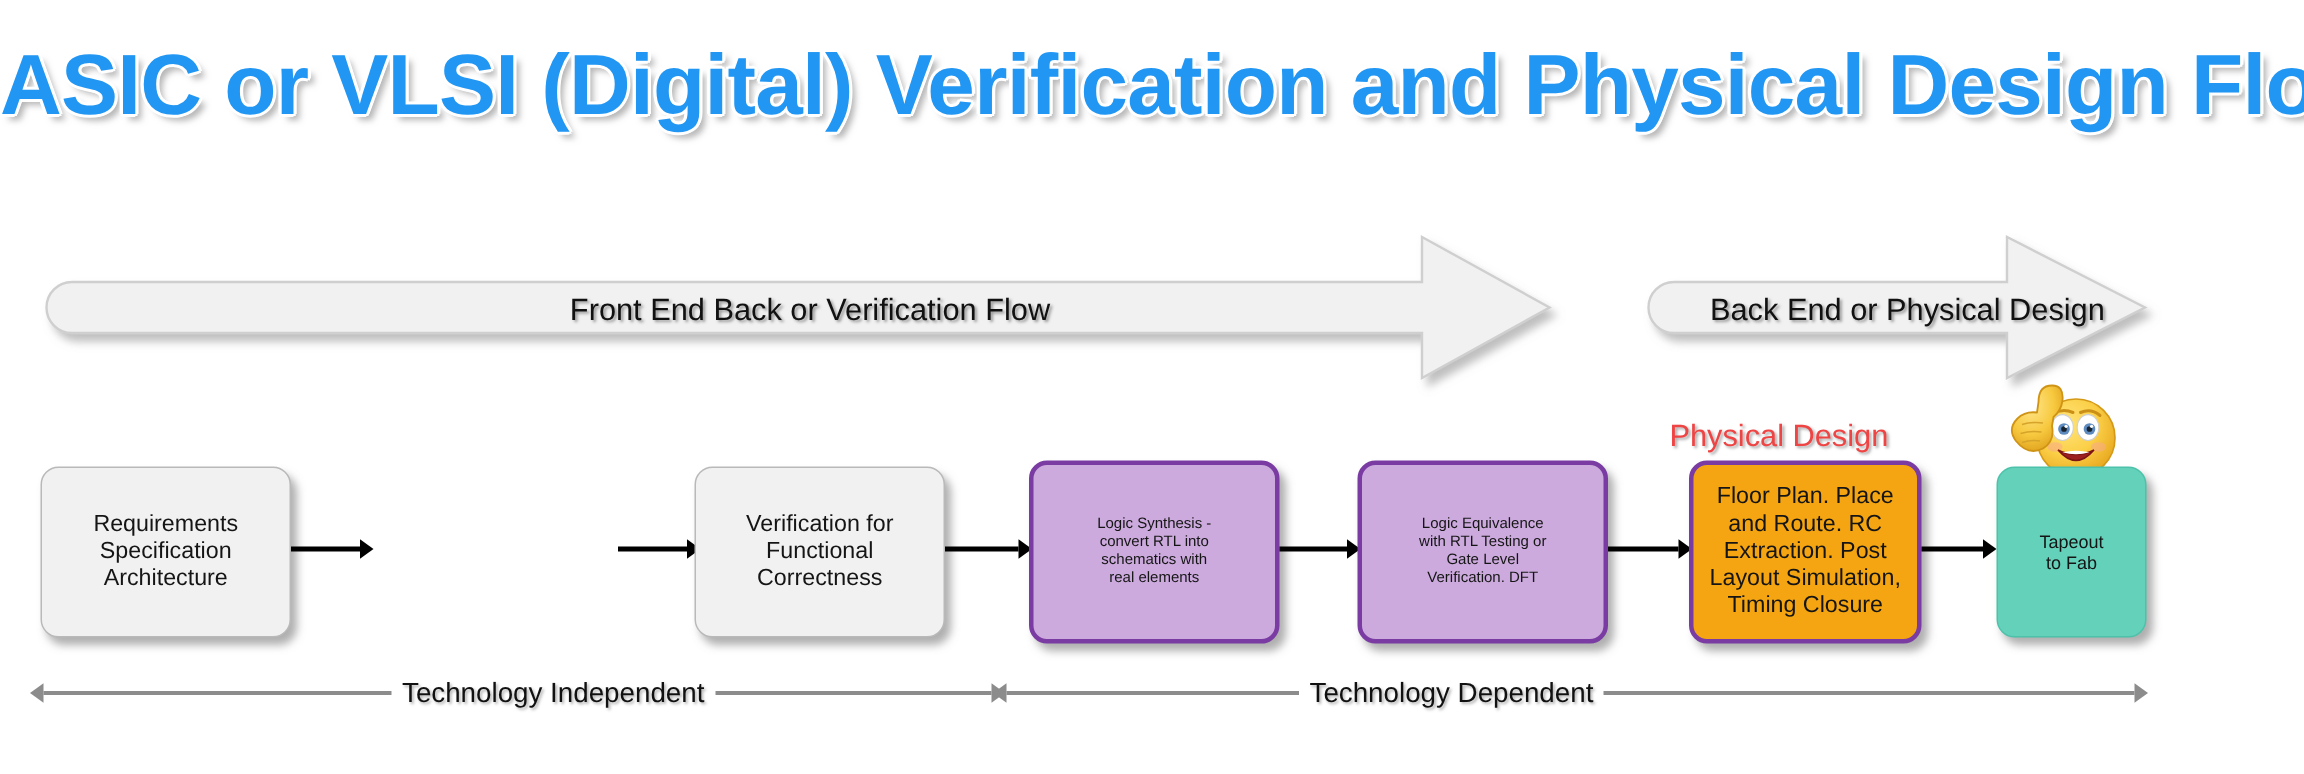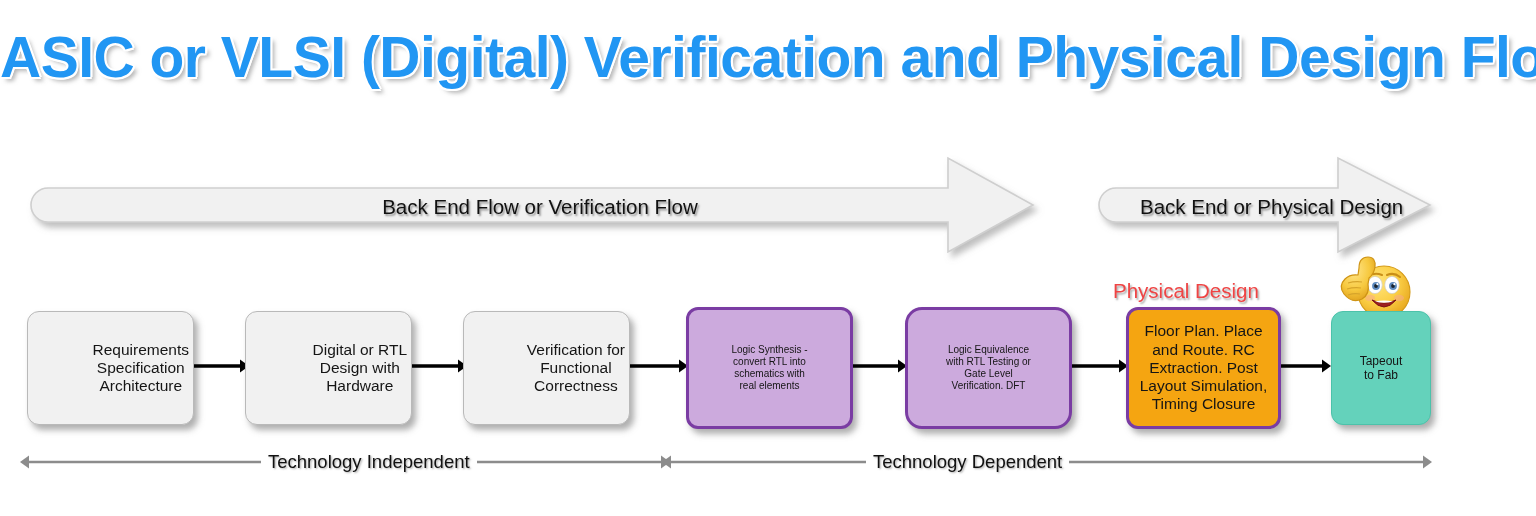--- a/index.html
+++ b/index.html
@@ -69,21 +69,20 @@
     text-align: center;
     color: #151515;
     line-height: 1.18;
     box-shadow: 4px 5px 6px rgba(110,110,110,0.55);
   }
   .box .txt { display: block; padding: 0 4px; }
   .box.plain {
     background: #f1f1f1;
     border: 1.2px solid #b9b9b9;
     font-size: 15.5px;
-    justify-content: flex-end;
   }
   .box.purple {
     background: #ccaadd;
     border: 3px solid #7a3ca3;
     font-size: 10px;
   }
   .box.orange {
     background: #f5a511;
     border: 3px solid #7a3ca3;
     font-size: 15.5px;
@@ -134,21 +133,21 @@
 
   <svg class="banner-svg" style="left:28px; top:150px; width:1030px; height:112px;" viewBox="0 0 1030 112">
     <defs>
       <filter id="bsh1" x="-20%" y="-20%" width="150%" height="160%">
         <feDropShadow dx="4" dy="5" stdDeviation="3" flood-color="#8a8a8a" flood-opacity="0.55"></feDropShadow>
       </filter>
     </defs>
     <path d="M 20,38 L 920,38 L 920,8 L 1005,55 L 920,102 L 920,72 L 20,72
              A 17,17 0 0 1 20,38 Z" fill="#f1f1f1" stroke="#cfcfcf" stroke-width="1.6" filter="url(#bsh1)"></path>
   </svg>
-  <div class="banner-label" id="banner1-label">Back End Flow or Verification Flow</div>
+  <div class="banner-label" id="banner1-label">Front End Back or Verification Flow</div>
 
   <svg class="banner-svg" style="left:1098px; top:150px; width:344px; height:112px;" viewBox="0 0 344 112">
     <defs>
       <filter id="bsh2" x="-20%" y="-20%" width="150%" height="160%">
         <feDropShadow dx="4" dy="5" stdDeviation="3" flood-color="#8a8a8a" flood-opacity="0.55"></feDropShadow>
       </filter>
     </defs>
     <path d="M 18,38 L 240,38 L 240,8 L 332,55 L 240,102 L 240,72 L 18,72
              A 17,17 0 0 1 18,38 Z" fill="#f1f1f1" stroke="#cfcfcf" stroke-width="1.6" filter="url(#bsh2)"></path>
   </svg>
@@ -156,23 +155,20 @@
 
   <div class="box plain" style="left:27px; top:311px; width:167px; height:114px;">
     <span class="txt">Requirements<br>Specification<br>Architecture</span>
   </div>
 
   <svg class="conn" style="left:194px; top:355px; width:55px; height:22px;" viewBox="0 0 55 22">
     <line x1="0" y1="11" x2="46" y2="11" stroke="#000" stroke-width="3.4"></line>
     <polygon points="46,4.5 55,11 46,17.5" fill="#000"></polygon>
   </svg>
 
-  <div class="box plain" style="left:245px; top:311px; width:167px; height:114px;">
-    <span class="txt">Digital or RTL<br>Design with<br>Hardware</span>
-  </div>
 
   <svg class="conn" style="left:412px; top:355px; width:55px; height:22px;" viewBox="0 0 55 22">
     <line x1="0" y1="11" x2="46" y2="11" stroke="#000" stroke-width="3.4"></line>
     <polygon points="46,4.5 55,11 46,17.5" fill="#000"></polygon>
   </svg>
 
   <div class="box plain" style="left:463px; top:311px; width:167px; height:114px;">
     <span class="txt">Verification for<br>Functional<br>Correctness</span>
   </div>
 
@@ -183,21 +179,21 @@
 
   <div class="box purple" style="left:686px; top:307px; width:167px; height:122px;">
     <span class="txt">Logic Synthesis -<br>convert RTL into<br>schematics with<br>real elements</span>
   </div>
 
   <svg class="conn" style="left:853px; top:355px; width:54px; height:22px;" viewBox="0 0 54 22">
     <line x1="0" y1="11" x2="45" y2="11" stroke="#000" stroke-width="3.4"></line>
     <polygon points="45,4.5 54,11 45,17.5" fill="#000"></polygon>
   </svg>
 
-  <div class="box purple" style="left:905px; top:307px; width:167px; height:122px;border-radius:17px;">
+  <div class="box purple" style="left:905px; top:307px; width:167px; height:122px;">
     <span class="txt">Logic Equivalence<br>with RTL Testing or<br>Gate Level<br>Verification. DFT</span>
   </div>
 
   <svg class="conn" style="left:1072px; top:355px; width:56px; height:22px;" viewBox="0 0 56 22">
     <line x1="0" y1="11" x2="47" y2="11" stroke="#000" stroke-width="3.4"></line>
     <polygon points="47,4.5 56,11 47,17.5" fill="#000"></polygon>
   </svg>
 
   <div id="pd-caption">Physical Design</div>
 

